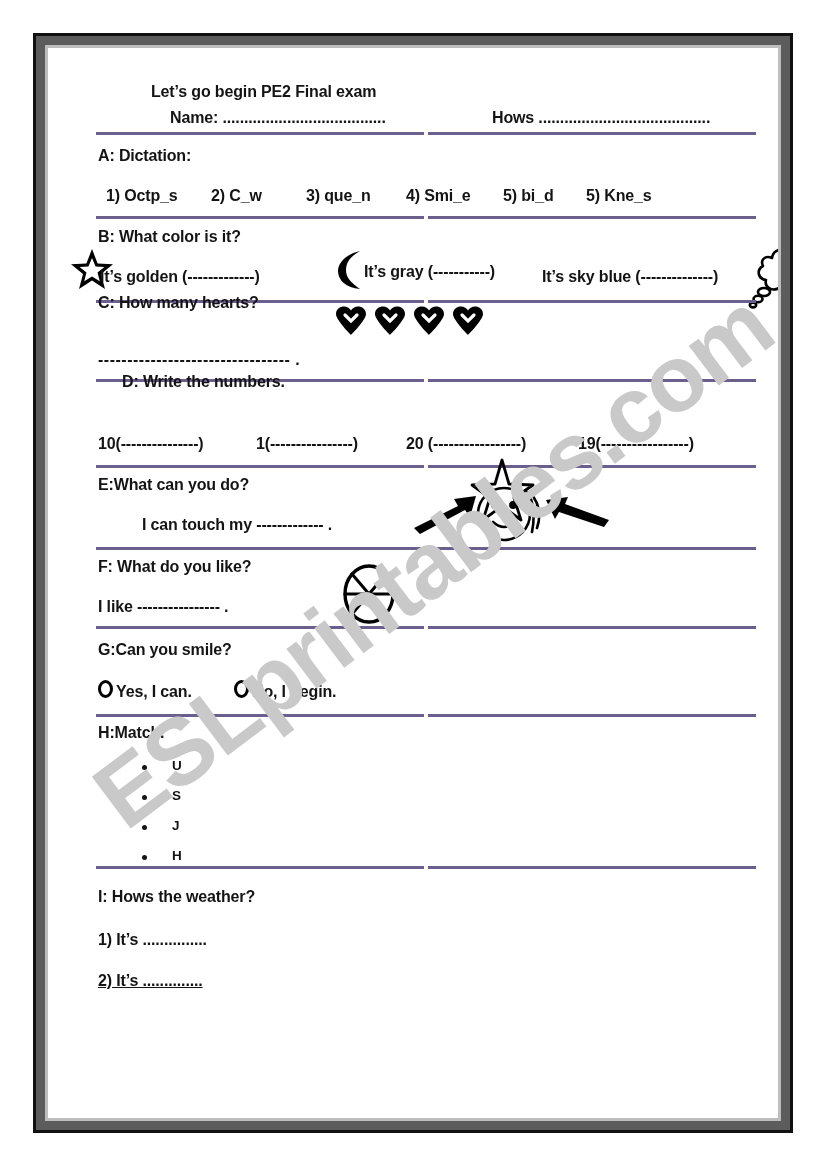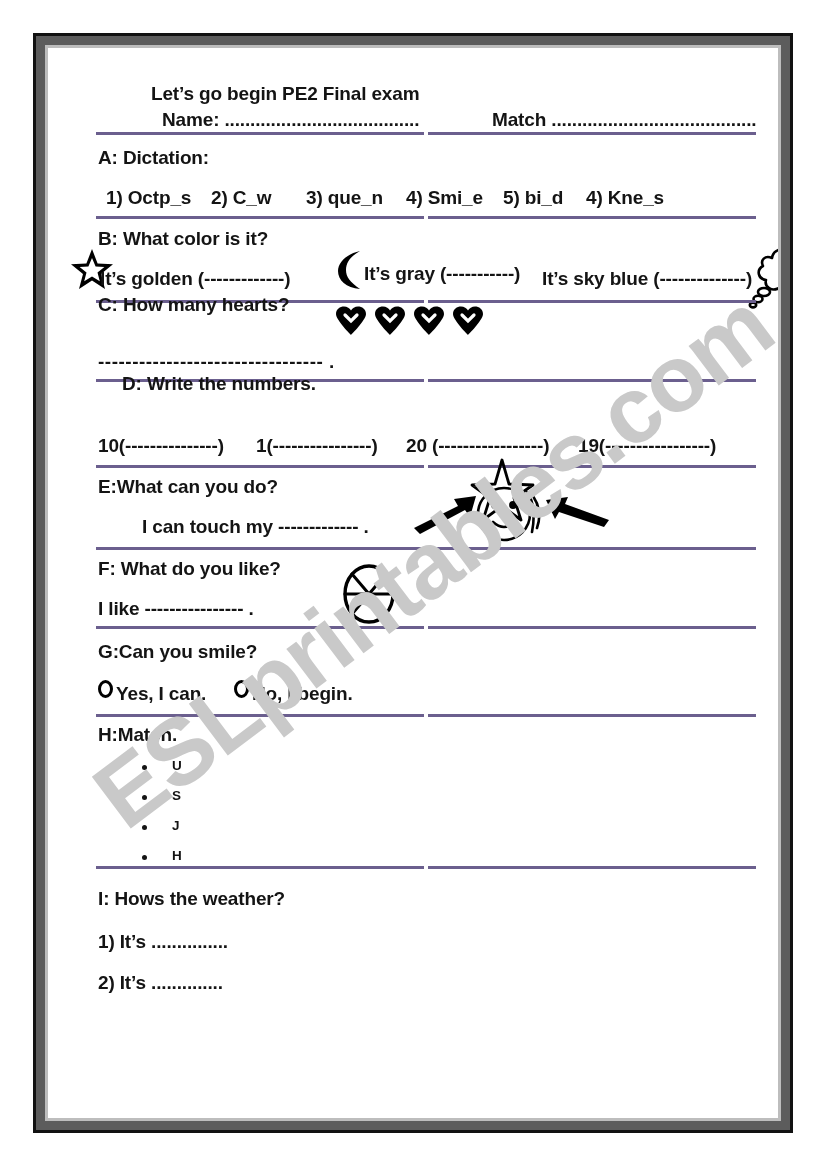--- a/index.html
+++ b/index.html
@@ -63,21 +63,21 @@
     position: absolute;
     left: 0; top: 0;
     width: 100%;
     height: 100%;
     z-index: 2;
   }
   .abs { position: absolute; }
 
   .txt {
     font-family: "Liberation Sans", sans-serif;
-    font-size: 19px;
+    font-size: 16px;
     font-weight: bold;
     color: #141414;
     white-space: nowrap;
     letter-spacing: -0.15px;
   }
 
   
   .rule {
     position: absolute;
     height: 3px;
@@ -142,33 +142,33 @@
 <body>
 
 <div id="page">
   <div id="page-inner">
 
     <div id="watermark">ESLprintables.com</div>
 
     <div id="content">
 
       <div class="txt abs" style="left:103px; top:35px;">Let’s go begin   PE2     Final exam</div>
-      <div class="txt abs" style="left:99px; top:61px;padding-left:15px;">Name: ......................................</div>
-      <div class="txt abs" style="left:444px; top:61px;">Match  ........................................</div>
+      <div class="txt abs" style="left:107px; top:61px;padding-left:15px;">Name: ......................................</div>
+      <div class="txt abs" style="left:444px; top:61px;">Hows  ........................................</div>
 
       <div class="rule split" style="top:84px;"></div>
 
       <div class="txt abs" style="left:50px; top:99px;">A: Dictation:</div>
 
       <div class="txt abs" style="left:58px;  top:139px;">1) Octp_s</div>
       <div class="txt abs" style="left:163px; top:139px;text-align:center;">2) C_w</div>
       <div class="txt abs" style="left:258px; top:139px;">3) que_n</div>
       <div class="txt abs" style="left:358px; top:139px;">4) Smi_e</div>
       <div class="txt abs" style="left:455px; top:139px;">5) bi_d</div>
-      <div class="txt abs" style="left:538px; top:139px;">4) Kne_s</div>
+      <div class="txt abs" style="left:538px; top:139px;">5) Kne_s</div>
 
       <div class="rule split" style="top:168px;"></div>
 
       <div class="txt abs" style="left:50px; top:180px;">B: What color is it?</div>
 
       <div class="icon" style="left:22px; top:199px;">
         <svg width="44" height="44" viewBox="0 0 44 44">
           <path d="M22 2 L27.6 16.4 L43 17.2 L31 27 L35 42 L22 33.6 L9 42 L13 27 L1 17.2 L16.4 16.4 Z" fill="#000000"></path>
           <path d="M22 11 L25.6 19.4 L34.4 20 L27.5 25.6 L29.8 34.2 L22 29.4 L14.2 34.2 L16.5 25.6 L9.6 20 L18.4 19.4 Z" fill="#ffffff"></path>
         </svg>
@@ -306,17 +306,17 @@
         <li>U</li>
         <li>S</li>
         <li>J</li>
         <li>H</li>
       </ul>
 
       <div class="rule split" style="top:818px;"></div>
 
       <div class="txt abs" style="left:50px; top:840px;">I: Hows the weather?</div>
       <div class="txt abs" style="left:50px; top:883px;">1) It’s ...............</div>
-      <div class="txt abs" style="left:50px; top:924px;">2) It’s ..............</div>
+      <div class="txt abs" style="left:50px; top:924px;text-decoration:underline;">2) It’s ..............</div>
 
     </div>
   </div>
 </div>
 
 </body></html>

